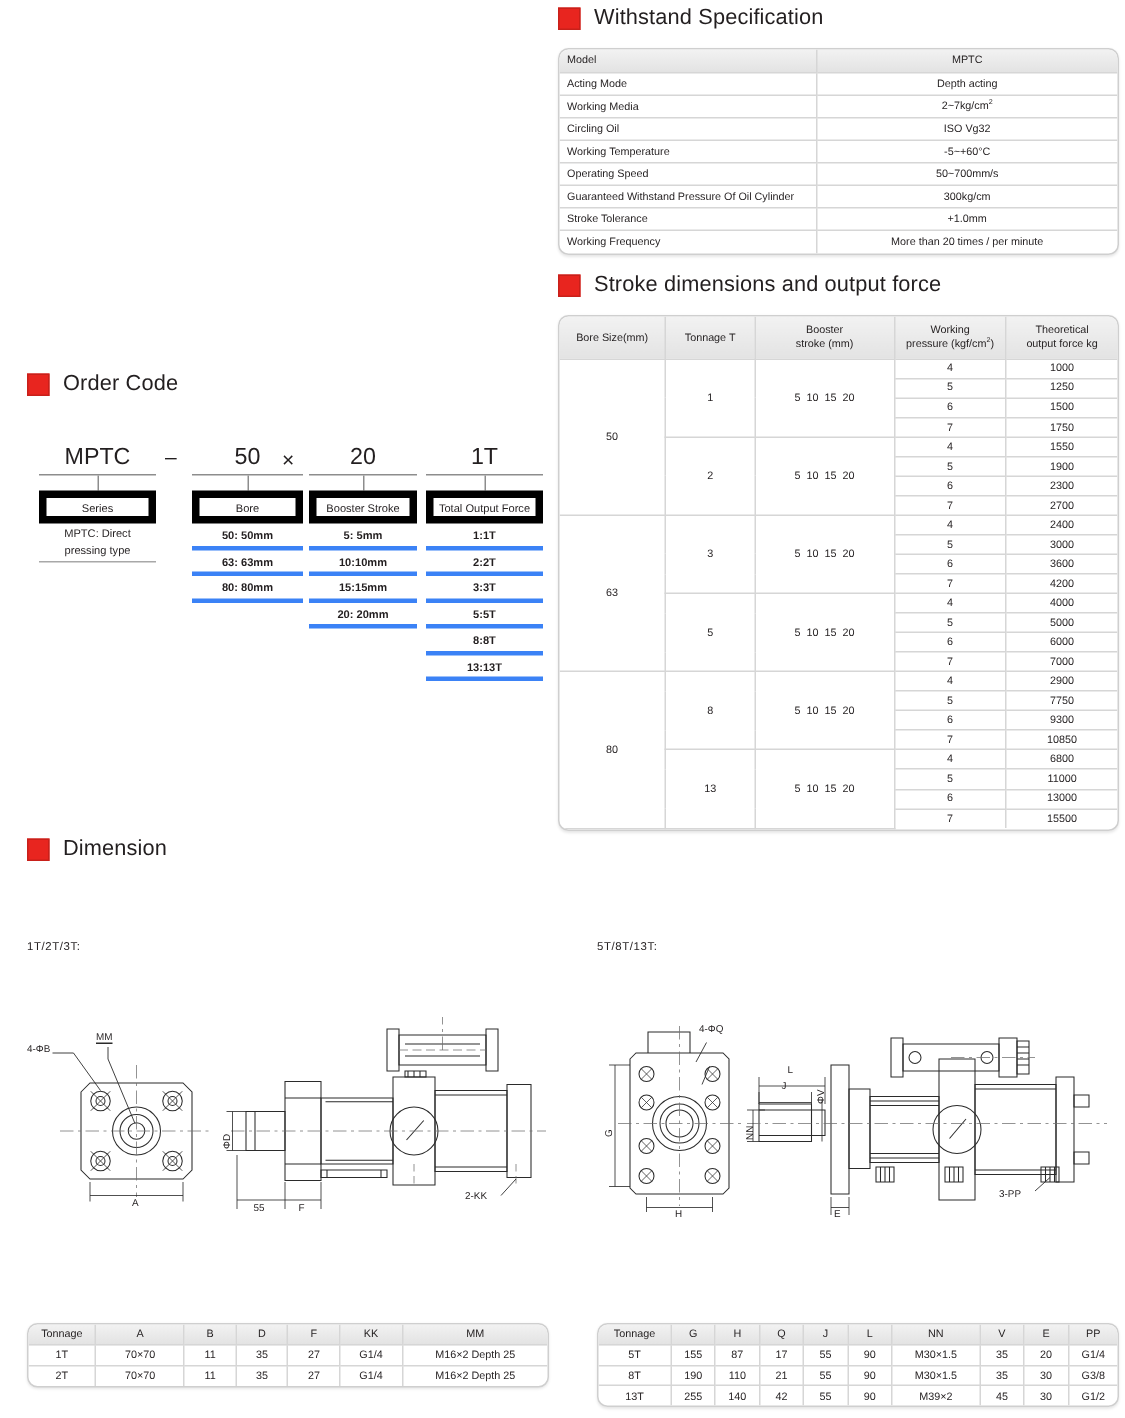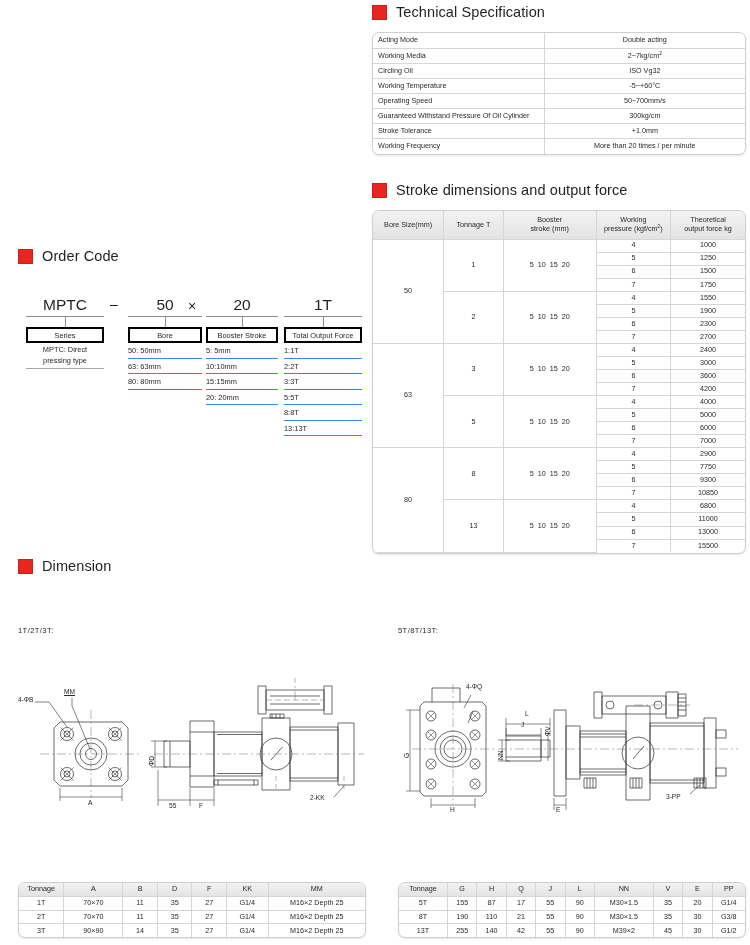--- a/index.html
+++ b/index.html
@@ -65,26 +65,26 @@
   .oc-col { position:absolute; top:0; }
   .oc-code {
     font-size:15.5px; text-align:center; color:#231f20;
     padding-bottom:2px;
   }
   .oc-rule { border-bottom:1px solid #8d8d8d; }
   .oc-stem {
     width:1px; height:10px; background:#8d8d8d; margin:0 auto;
   }
   .oc-box {
-    border:2px solid #000000; font-size:7.4px; text-align:center;
+    border:5px solid #000000; font-size:7.4px; text-align:center;
     padding:1.5px 0; color:#231f20;
   }
   .oc-item {
-    font-size:7.4px; padding:3px 0 2.5px;
-    border-bottom:1px solid #3b82f6; color:#231f20;
+    font-size:7.4px; text-align:center; padding:3px 0 2.5px;
+    border-bottom:3px solid #3b82f6; color:#231f20;font-weight:bold;
   }
   .oc-note { font-size:7.4px; text-align:center; line-height:1.45;
              padding:2px 0 2px; border-bottom:1px solid #a8a8a8; }
   .oc-sep { position:absolute; font-size:14px; color:#231f20; top:0; }
 
   
   #dimension-section { position:absolute; left:18px; top:558px;text-align:center; }
   .dwg-title { position:absolute; font-size:7.6px; letter-spacing:.4px; color:#231f20; }
   .dwg-lab { position:absolute; font-size:6.6px; color:#231f20; white-space:nowrap; }
   .dwg-lab.vert { transform:rotate(-90deg); transform-origin:left top; }
@@ -99,28 +99,32 @@
   #dim-left-table td, #dim-right-table td { height:13.6px; }
 </style>
 </head>
 <body>
 
 <div class="page">
 
   <div id="tech-spec-section">
     <div class="heading">
       <span class="sq"></span>
-      <span class="txt">Technical Specification</span>
+      <span class="txt">Withstand Specification</span>
     </div>
     <div class="panel">
       <table class="grid" id="spec-table">
         <tbody id="spec-body">
             <tr>
+              <td class="k hdr">Model</td>
+              <td class="hdr">MPTC</td>
+            </tr>
+            <tr>
               <td class="k">Acting Mode</td>
-              <td class="">Double acting</td>
+              <td class="">Depth acting</td>
             </tr>
             <tr>
               <td class="k">Working Media</td>
               <td class="">2~7kg/cm<sup>2</sup></td>
             </tr>
             <tr>
               <td class="k">Circling Oil</td>
               <td class="">ISO Vg32</td>
             </tr>
             <tr>
@@ -598,29 +602,20 @@
             <td>11</td>
             <td>35</td>
             <td>27</td>
             <td>G1/4</td>
             <td>M16×2 Depth 25</td>
           </tr>
           <tr>
             <td>2T</td>
             <td>70×70</td>
             <td>11</td>
-            <td>35</td>
-            <td>27</td>
-            <td>G1/4</td>
-            <td>M16×2 Depth 25</td>
-          </tr>
-          <tr>
-            <td>3T</td>
-            <td>90×90</td>
-            <td>14</td>
             <td>35</td>
             <td>27</td>
             <td>G1/4</td>
             <td>M16×2 Depth 25</td>
           </tr>
         </tbody>
     </table>
   </div>
 
   <div id="dim-table-right" class="panel">

